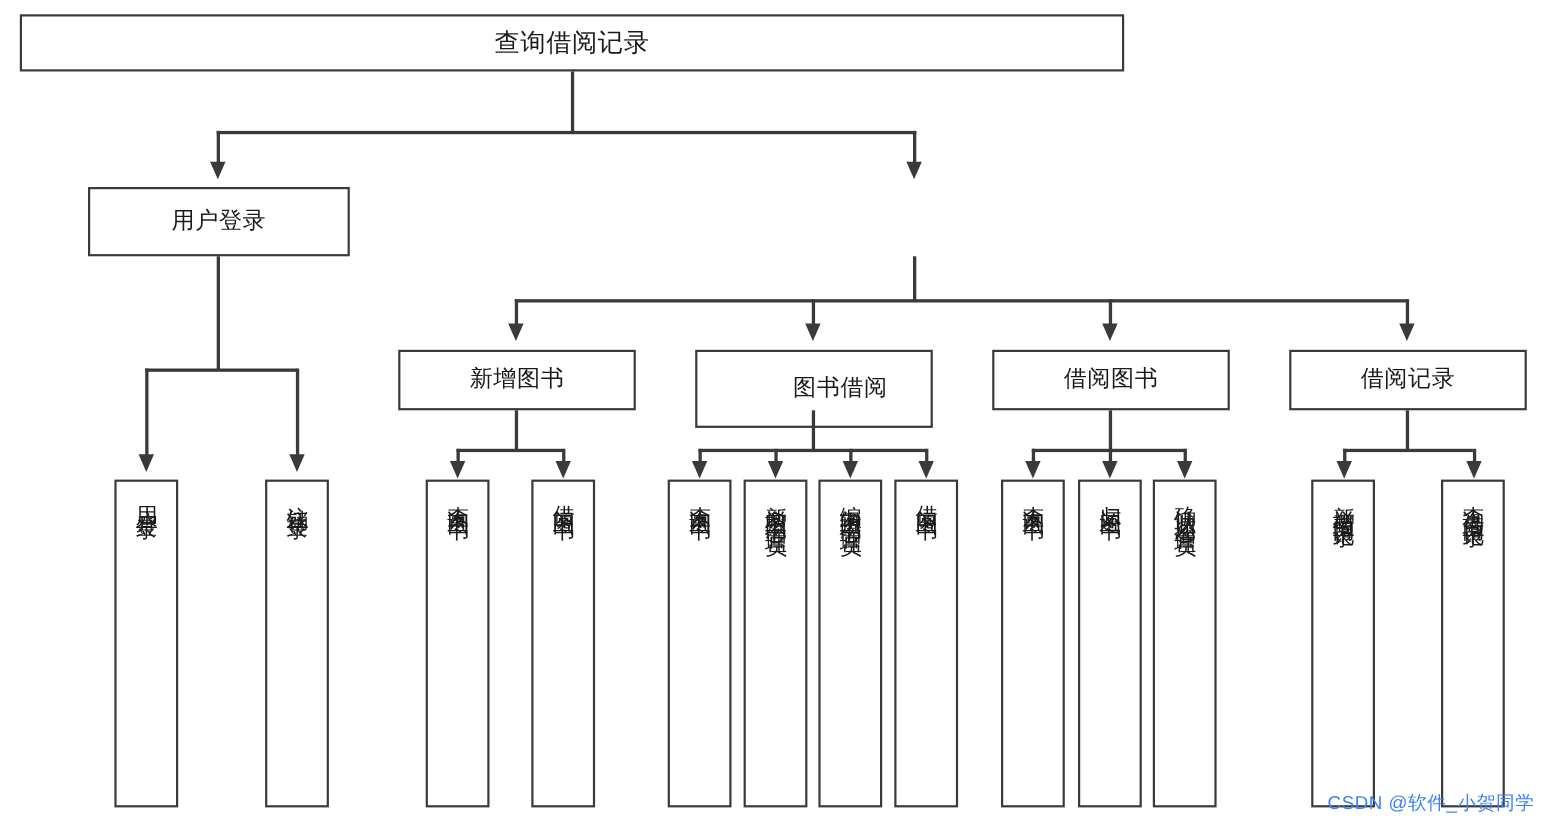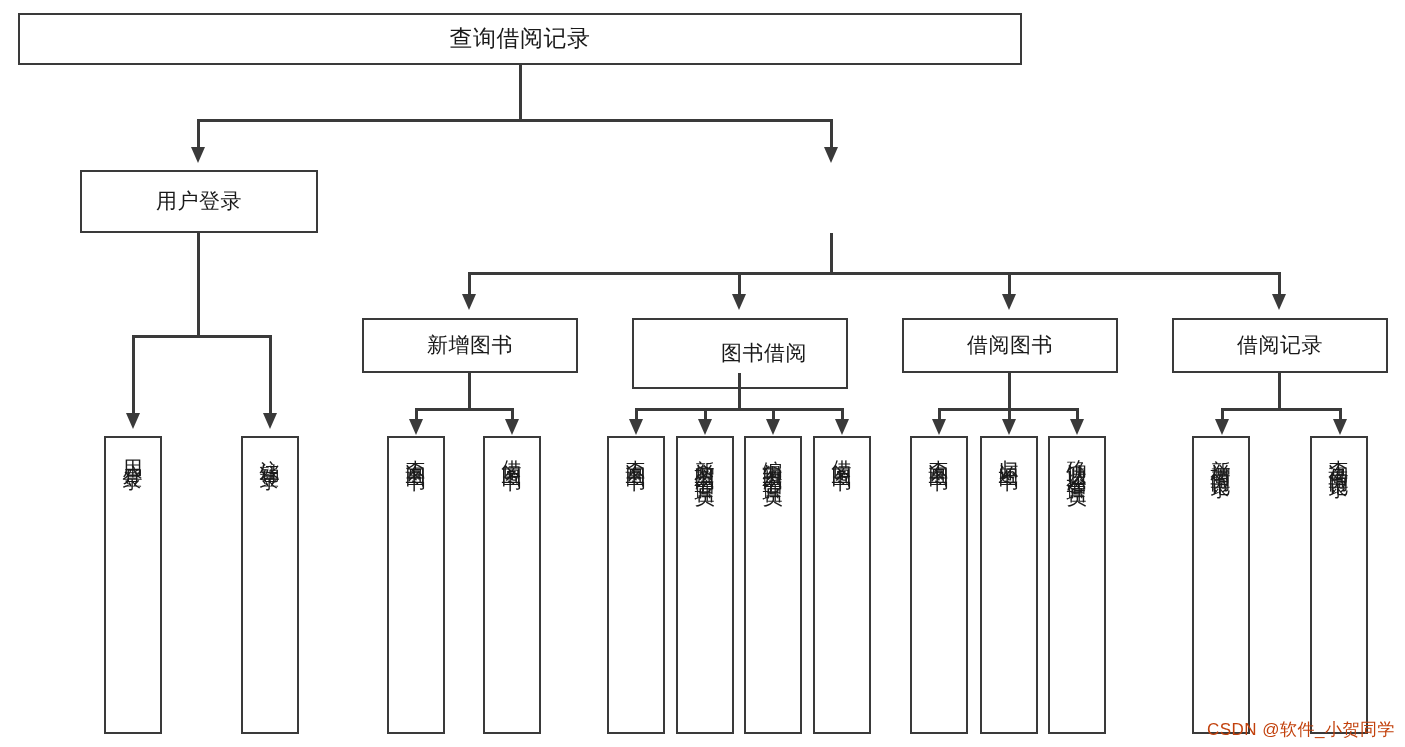--- a/index.html
+++ b/index.html
@@ -55,21 +55,21 @@
   .arrow{
     position:absolute;
     width:0;height:0;
     border-left:7.5px solid transparent;
     border-right:7.5px solid transparent;
     border-top:16px solid #3a3a3a;
   }
   #watermark{
     position:absolute;
     right:10px;bottom:6px;
-    color:#c2410c;
+    color:#3b82f6;
     font-size:17px;
     letter-spacing:0.5px;
     white-space:nowrap;
     pointer-events:none;
     font-family:"Liberation Sans","DejaVu Sans",sans-serif;
   }
 </style>
 </head>
 <body>
 

